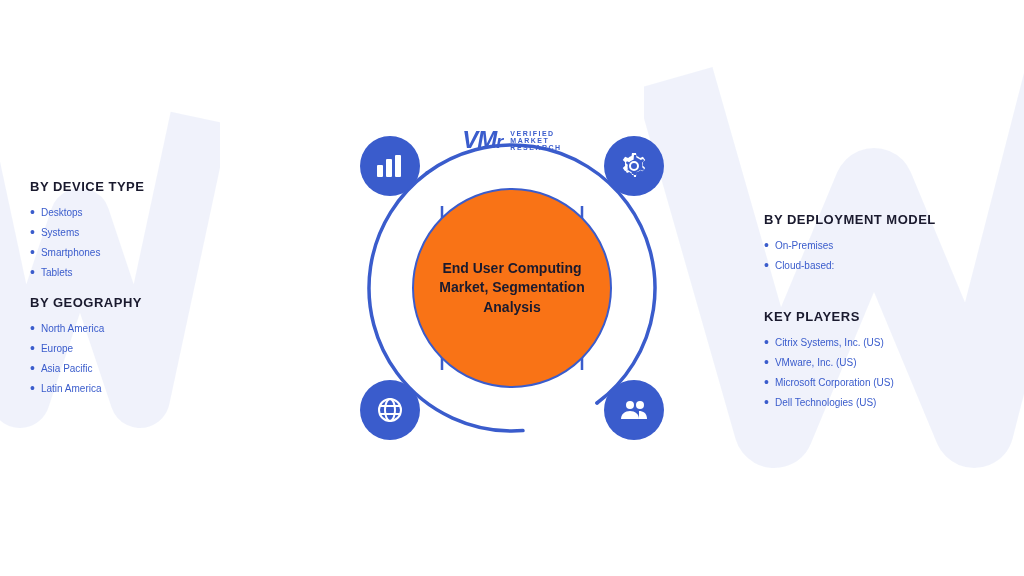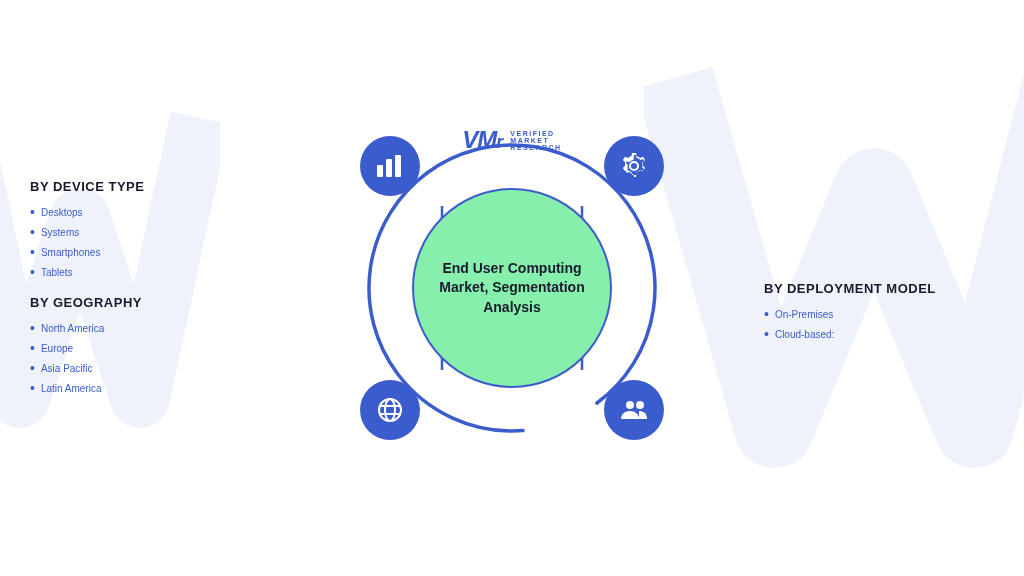--- a/index.html
+++ b/index.html
@@ -125,21 +125,21 @@
       height: 340px;
     }
 
     
     .center-circle {
       position: absolute;
       width: 200px;
       height: 200px;
       border-radius: 50%;
       border: 2px solid #3a5ccc;
-      background: #86efac;
+      background: #f97316;
       display: flex;
       flex-direction: column;
       align-items: center;
       justify-content: center;
       text-align: center;
       padding: 15px;
       z-index: 5;
     }
 
     .center-text-main {
@@ -340,15 +340,32 @@
       <div class="panel-title">BY DEPLOYMENT MODEL</div>
       <ul class="panel-list">
         <li>
             <span>On-Premises</span>
           </li>
         <li>
             <span>Cloud-based:</span>
           </li>
       </ul>
     </div>
+    <div class="panel">
+      <div class="panel-title">KEY PLAYERS</div>
+      <ul class="panel-list">
+        <li>
+            <span>Citrix Systems, Inc. (US)</span>
+          </li>
+        <li>
+            <span>VMware, Inc. (US)</span>
+          </li>
+        <li>
+            <span>Microsoft Corporation (US)</span>
+          </li>
+        <li>
+            <span>Dell Technologies (US)</span>
+          </li>
+      </ul>
+    </div>
   </div>
 
 </div>
 
 </body></html>

